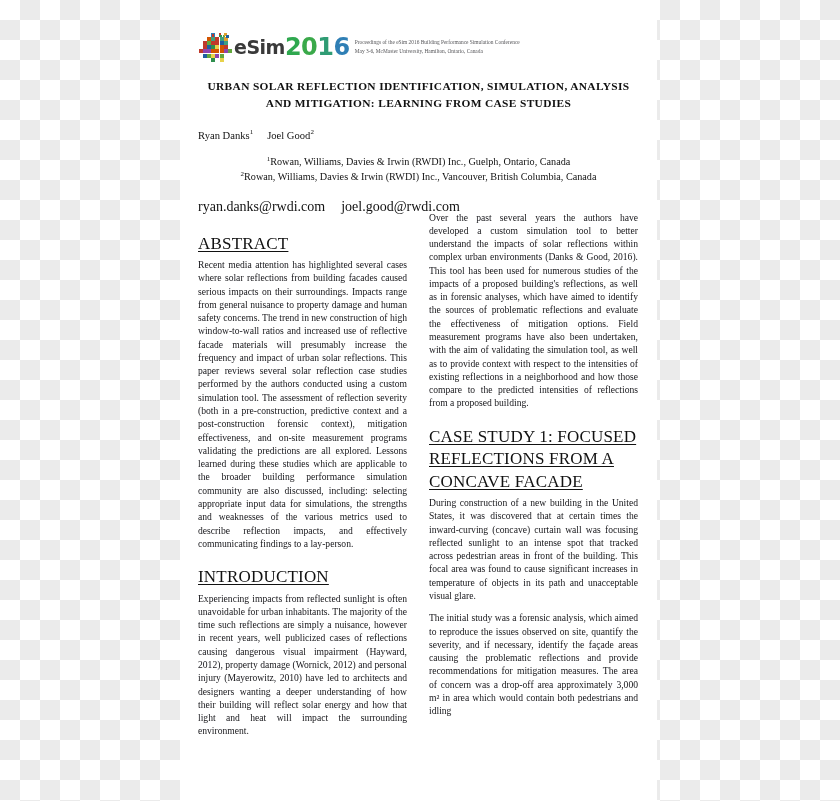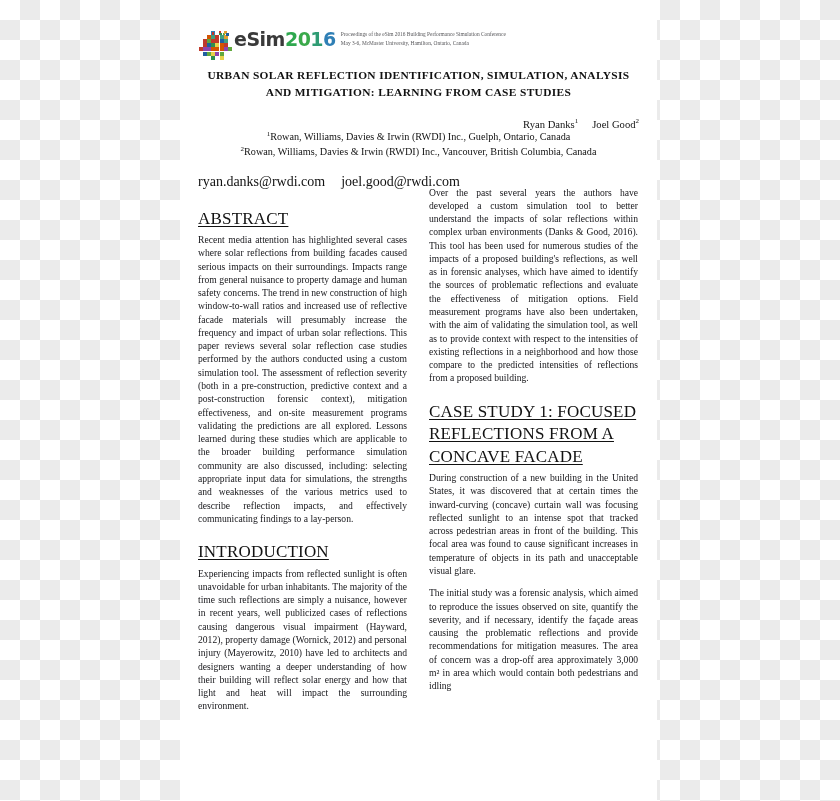--- a/index.html
+++ b/index.html
@@ -27,23 +27,23 @@
     width: 477px;
     height: 801px;
     background: #ffffff;
     box-sizing: border-box;
     padding: 30px 18px 0 18px;
   }
 
   
   .header-band {
     display: flex;
-    align-items: flex-start;
+    align-items: center;
     height: 34px;
-    margin-bottom: 3px;
+    margin-bottom: 14px;
   }
   .logo-mosaic {
     width: 34px;
     height: 30px;
     position: relative;
     flex: 0 0 auto;
     margin-right: 2px;
   }
   .logo-mosaic .tile {
     position: absolute;
@@ -54,21 +54,21 @@
     font-family: "DejaVu Sans", "Liberation Sans", sans-serif;
     font-weight: bold;
     font-size: 19px;
     color: #3a3a3a;
     letter-spacing: -0.5px;
     line-height: 1;
   }
   .logo-year {
     font-family: "DejaVu Sans", "Liberation Sans", sans-serif;
     font-weight: bold;
-    font-size: 19px;
+    font-size: 24px;
     line-height: 1;
     letter-spacing: -0.5px;
   }
   .logo-year span { display: inline-block; }
   .conf-lines {
     margin-left: 5px;
     font-family: "Liberation Serif", serif;
     font-size: 5.4px;
     line-height: 1.75;
     color: #2f2f33;
@@ -81,24 +81,24 @@
   .title {
     text-align: center;
     font-weight: bold;
     font-size: 11.4px;
     line-height: 1.5;
     letter-spacing: 0.35px;
     color: #111;
     margin: 0 6px 16px 6px;
   }
   .authors {
-    text-align: right;
+    text-align: left;
     font-size: 10.6px;
     color: #111;
-    margin-bottom: 0;
+    margin-bottom: 14px;
   }
   .authors .gap { display: inline-block; width: 14px; }
   sup { font-size: 7px; vertical-align: super; }
   .affil {
     text-align: center;
     font-size: 10.2px;
     line-height: 1.42;
     color: #111;
     margin-bottom: 14px;
   }

